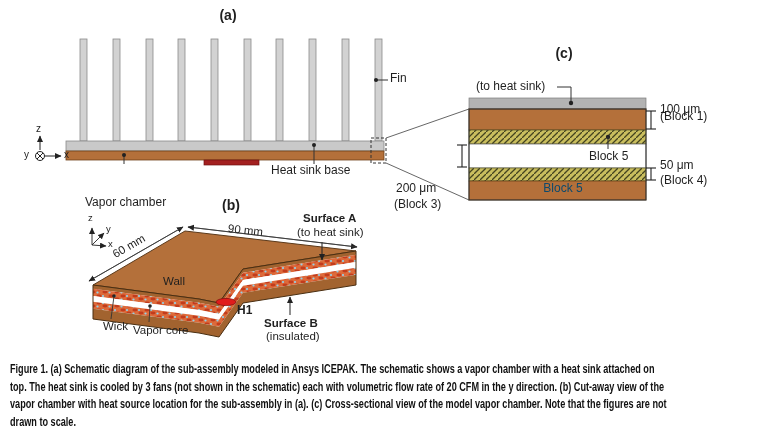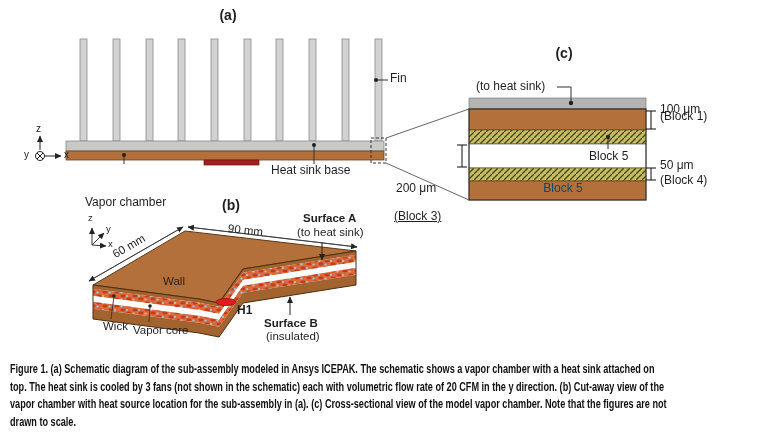--- a/index.html
+++ b/index.html
@@ -160,21 +160,21 @@
 <div class="lbl ax" style="left:36px;top:123px;">z</div>
 <div class="lbl ax" style="left:24px;top:149px;">y</div>
 <div class="lbl ax" style="left:64px;top:149px;">x</div>
 
 <div class="lbl pl ctr" style="left:549px;top:46px;width:30px;">(c)</div>
 <div class="lbl" style="left:476px;top:80px;">(to heat sink)</div>
 <div class="lbl" style="left:660px;top:103px;">100 μm</div>
 <div class="lbl" style="left:660px;top:110px;">(Block 1)</div>
 <div class="lbl" style="left:589px;top:150px;">Block 5</div>
 <div class="lbl rt" style="left:396px;top:136px;width:58px;">200 μm</div>
-<div class="lbl rt" style="left:394px;top:164px;width:60px;text-decoration:underline;">(Block 3)</div>
+<div class="lbl rt" style="left:394px;top:152px;width:60px;">(Block 3)</div>
 <div class="lbl" style="left:660px;top:159px;">50 μm</div>
 <div class="lbl" style="left:660px;top:174px;text-align:center;">(Block 4)</div>
 <div class="lbl ctr white" style="left:523px;top:182px;width:80px;">Block 5</div>
 
 <div class="lbl pl ctr" style="left:215px;top:198px;width:32px;">(b)</div>
 <div class="lbl b11 rot90" style="left:228px;top:222px;">90 mm</div>
 <div class="lbl b11 ctr rot60" style="left:104px;top:240px;width:50px;">60 mm</div>
 <div class="lbl b11" style="left:156px;top:275px;margin-left:7px;">Wall</div>
 <div class="lbl b11" style="left:103px;top:320px;">Wick</div>
 <div class="lbl b11" style="left:133px;top:324px;">Vapor core</div>

